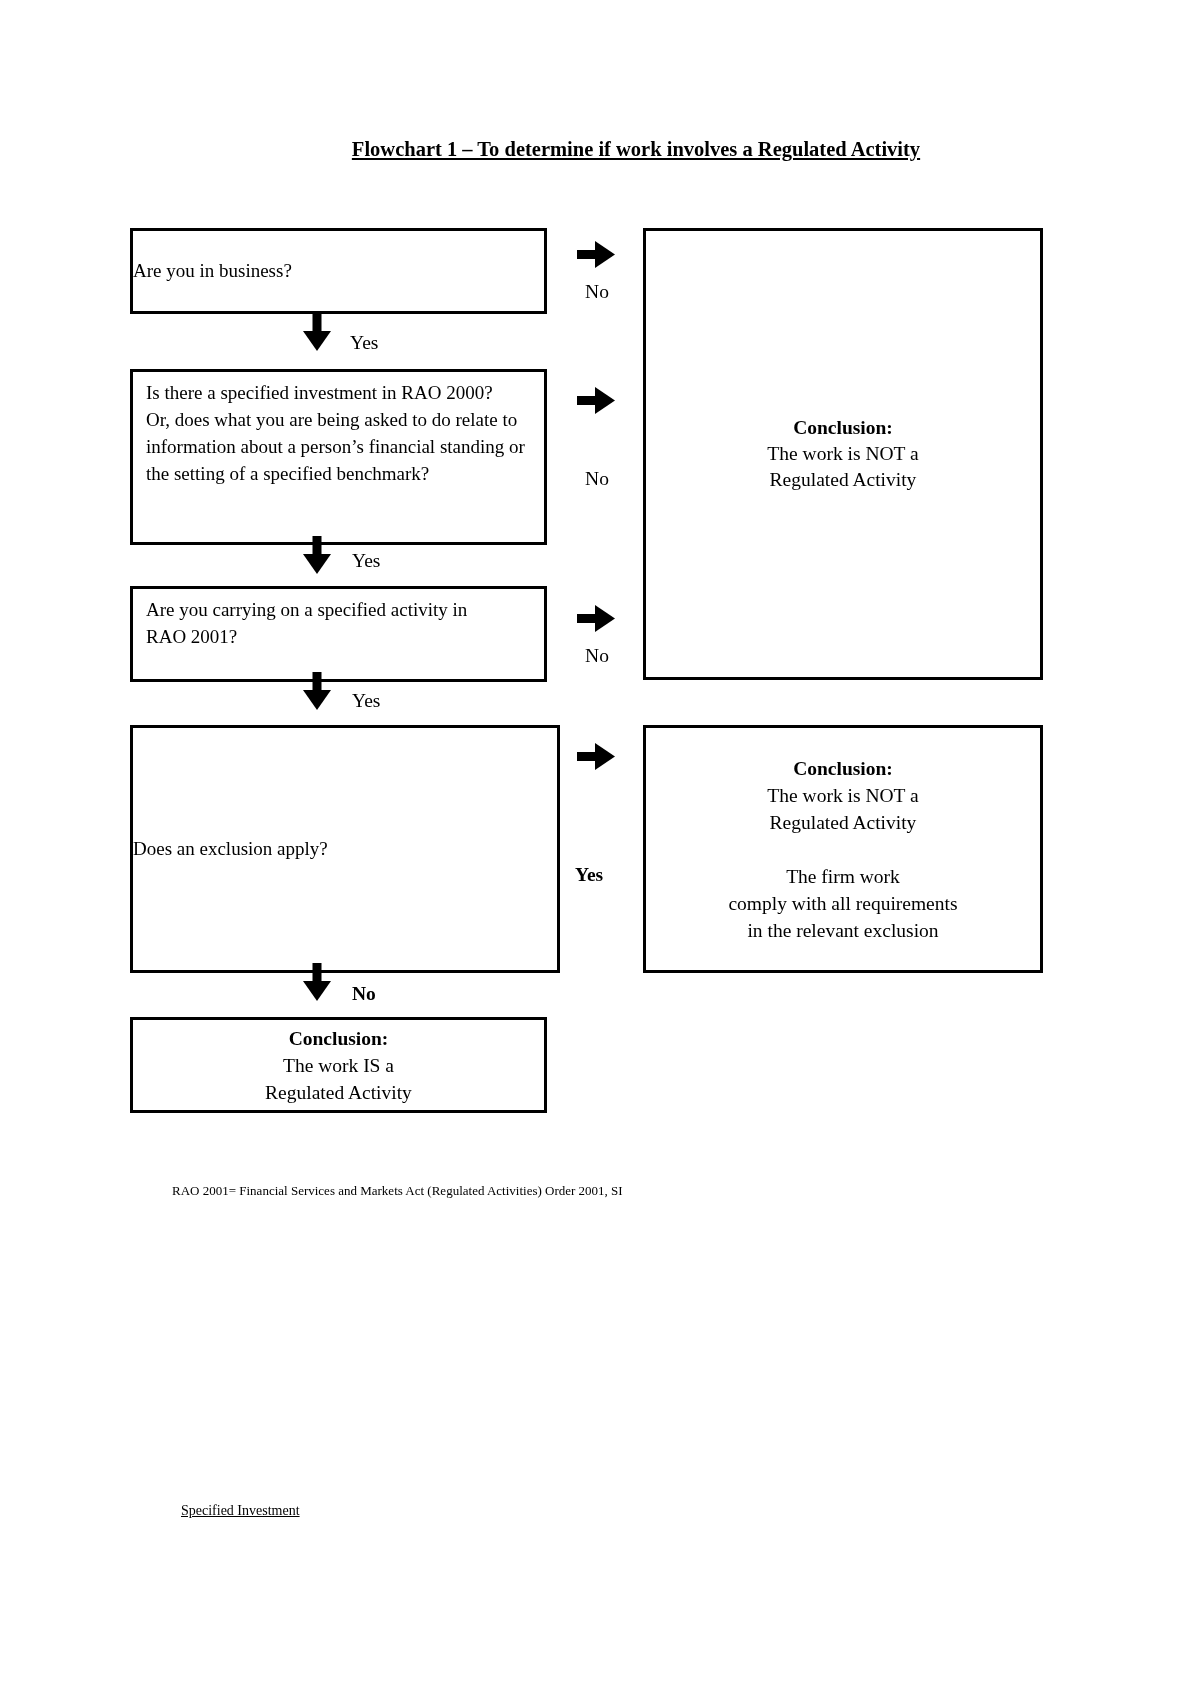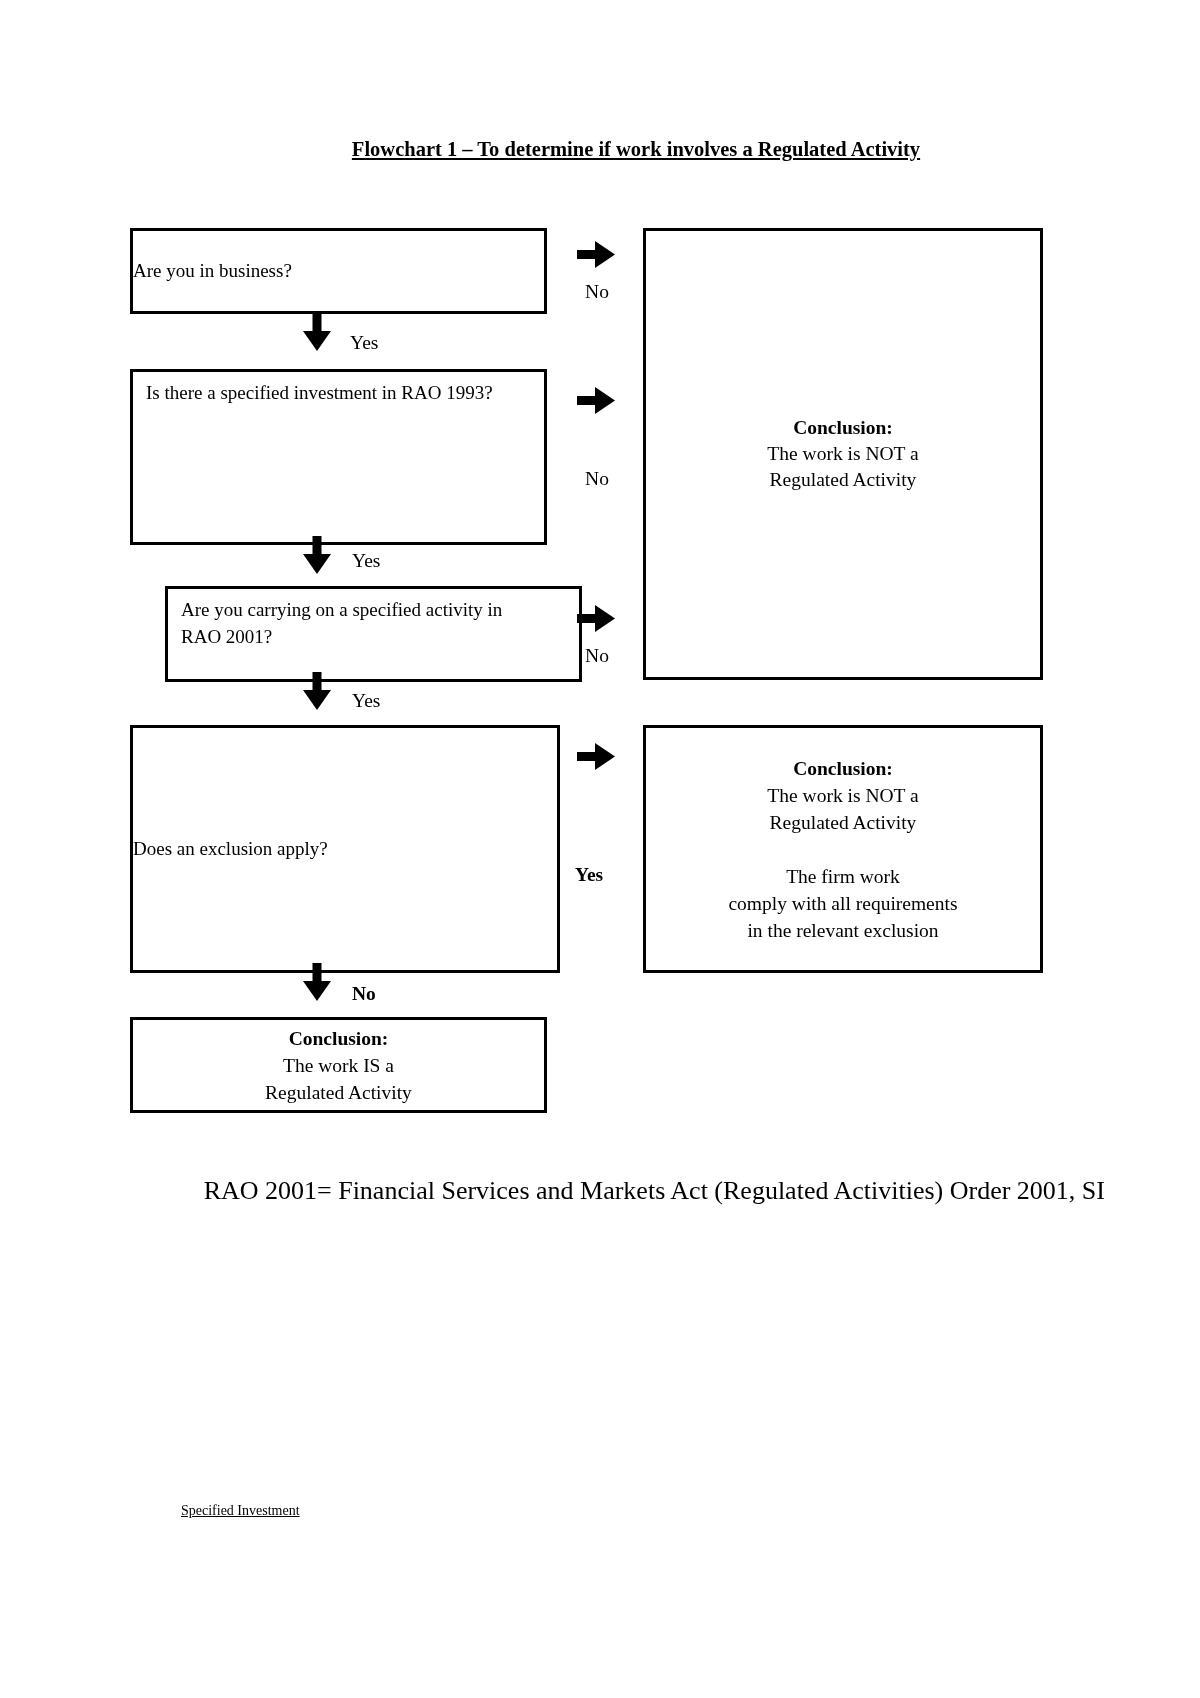--- a/index.html
+++ b/index.html
@@ -51,24 +51,23 @@
   .flow-label {
     position: absolute;
     font-size: 19.5px;
     white-space: nowrap;
   }
   .label-center { width: 40px; text-align: center; }
   .arrow { position: absolute; line-height: 0; }
   .arrow svg { display: block; }
   .arrow svg * { fill: #000; }
   .footnote {
-    left: 119px; top: 1176px; width: 950px;
-    font-size: 26px;
+    left: 136px; top: 1176px; width: 950px;
+    font-size: 13px;
     line-height: 29px;
-    text-align: right;
   }
   .section-heading {
     left: 145px; top: 1503px;
     font-size: 14px;
     font-weight: normal;
     text-decoration: underline;
   }
 </style>
 </head>
 <body>
@@ -98,41 +97,42 @@
   <div class="arrow" style="left:300px; top:313px;">
     <svg width="34" height="41" viewBox="0 0 34 41">
       <rect x="12.5" y="0" width="9" height="22"></rect>
       <polygon points="3,18 17,38 31,18"></polygon>
     </svg>
   </div>
   <div class="flow-label" style="left:350px; top:332px;">Yes</div>
 
   <div class="fbox" style="left:130px; top:369px; width:417px; height:176px;">
     <div class="q-left" style="padding-right:16px;">
-      <div>Is there a specified investment in RAO 1993?</div>
+      <div>Is there a specified investment in RAO 2000?</div>
+      <div>Or, does what you are being asked to do relate to information about a person’s financial standing or the setting of a specified benchmark?</div>
     </div>
   </div>
 
   <div class="arrow" style="left:577px; top:384px;">
     <svg width="40" height="33" viewBox="0 0 40 33">
       <rect x="0" y="12" width="22" height="9"></rect>
       <polygon points="18,3 38,16.5 18,30"></polygon>
     </svg>
   </div>
   <div class="flow-label label-center" style="left:577px; top:468px;">No</div>
 
   <div class="arrow" style="left:300px; top:536px; z-index:2;">
     <svg width="34" height="41" viewBox="0 0 34 41">
       <rect x="12.5" y="0" width="9" height="22"></rect>
       <polygon points="3,18 17,38 31,18"></polygon>
     </svg>
   </div>
   <div class="flow-label" style="left:352px; top:550px;">Yes</div>
 
-  <div class="fbox" style="left:130px; top:586px; width:417px; height:96px;margin-left:35px;">
+  <div class="fbox" style="left:130px; top:586px; width:417px; height:96px;">
     <div class="q-left" style="padding-right:44px;">
       <div>Are you carrying on a specified activity in RAO 2001?</div>
     </div>
   </div>
 
   <div class="arrow" style="left:577px; top:602px;">
     <svg width="40" height="33" viewBox="0 0 40 33">
       <rect x="0" y="12" width="22" height="9"></rect>
       <polygon points="18,3 38,16.5 18,30"></polygon>
     </svg>

